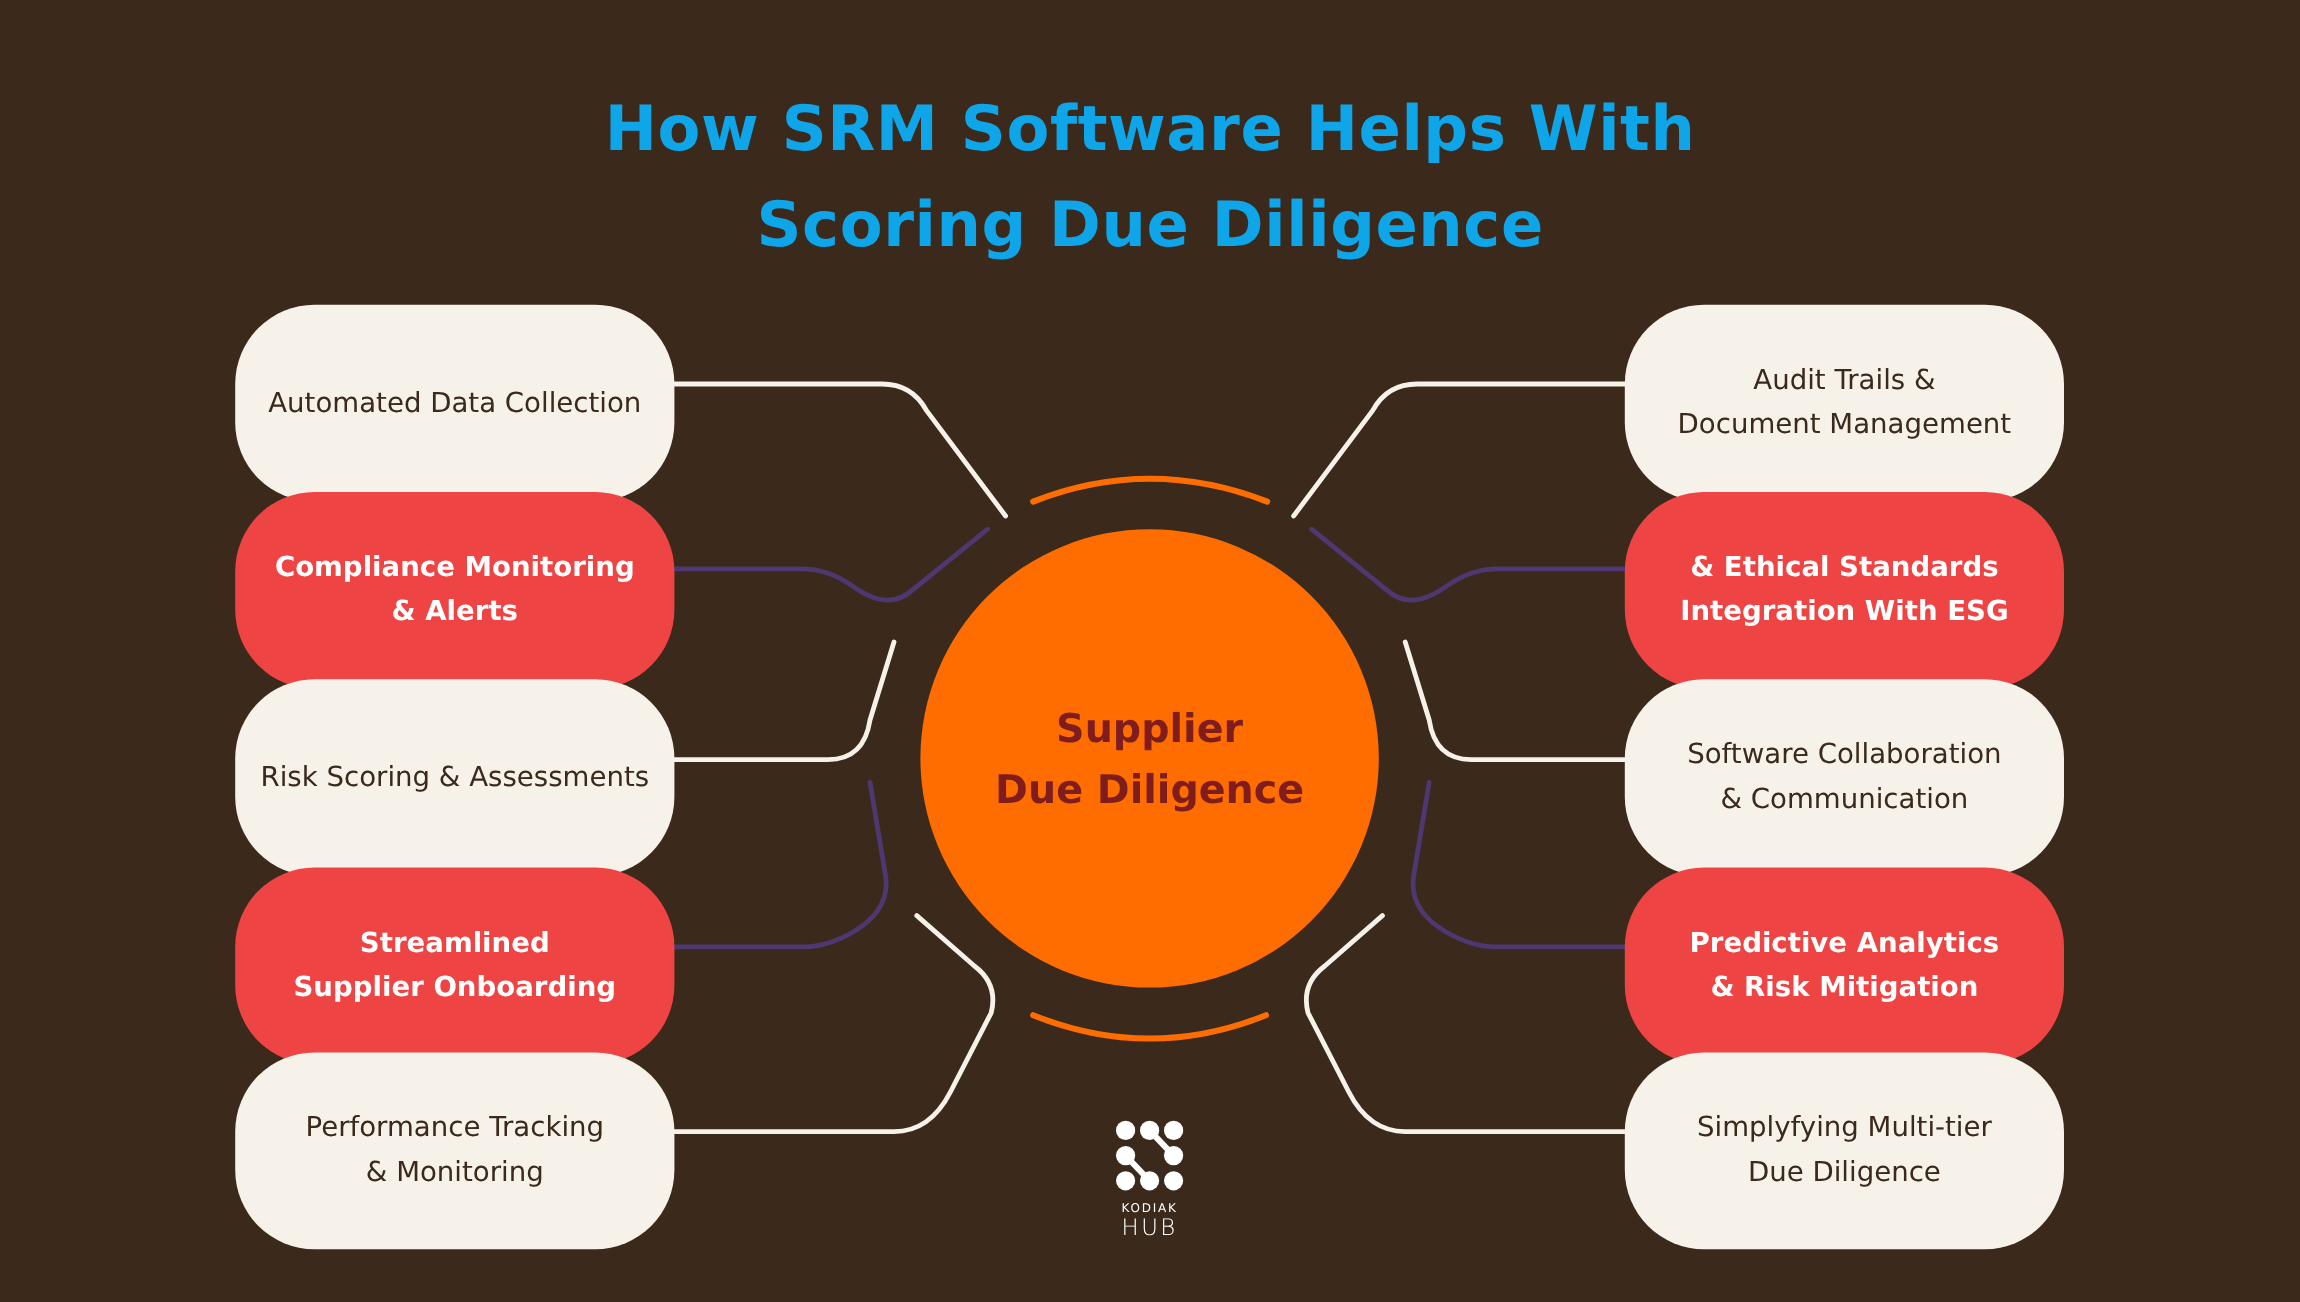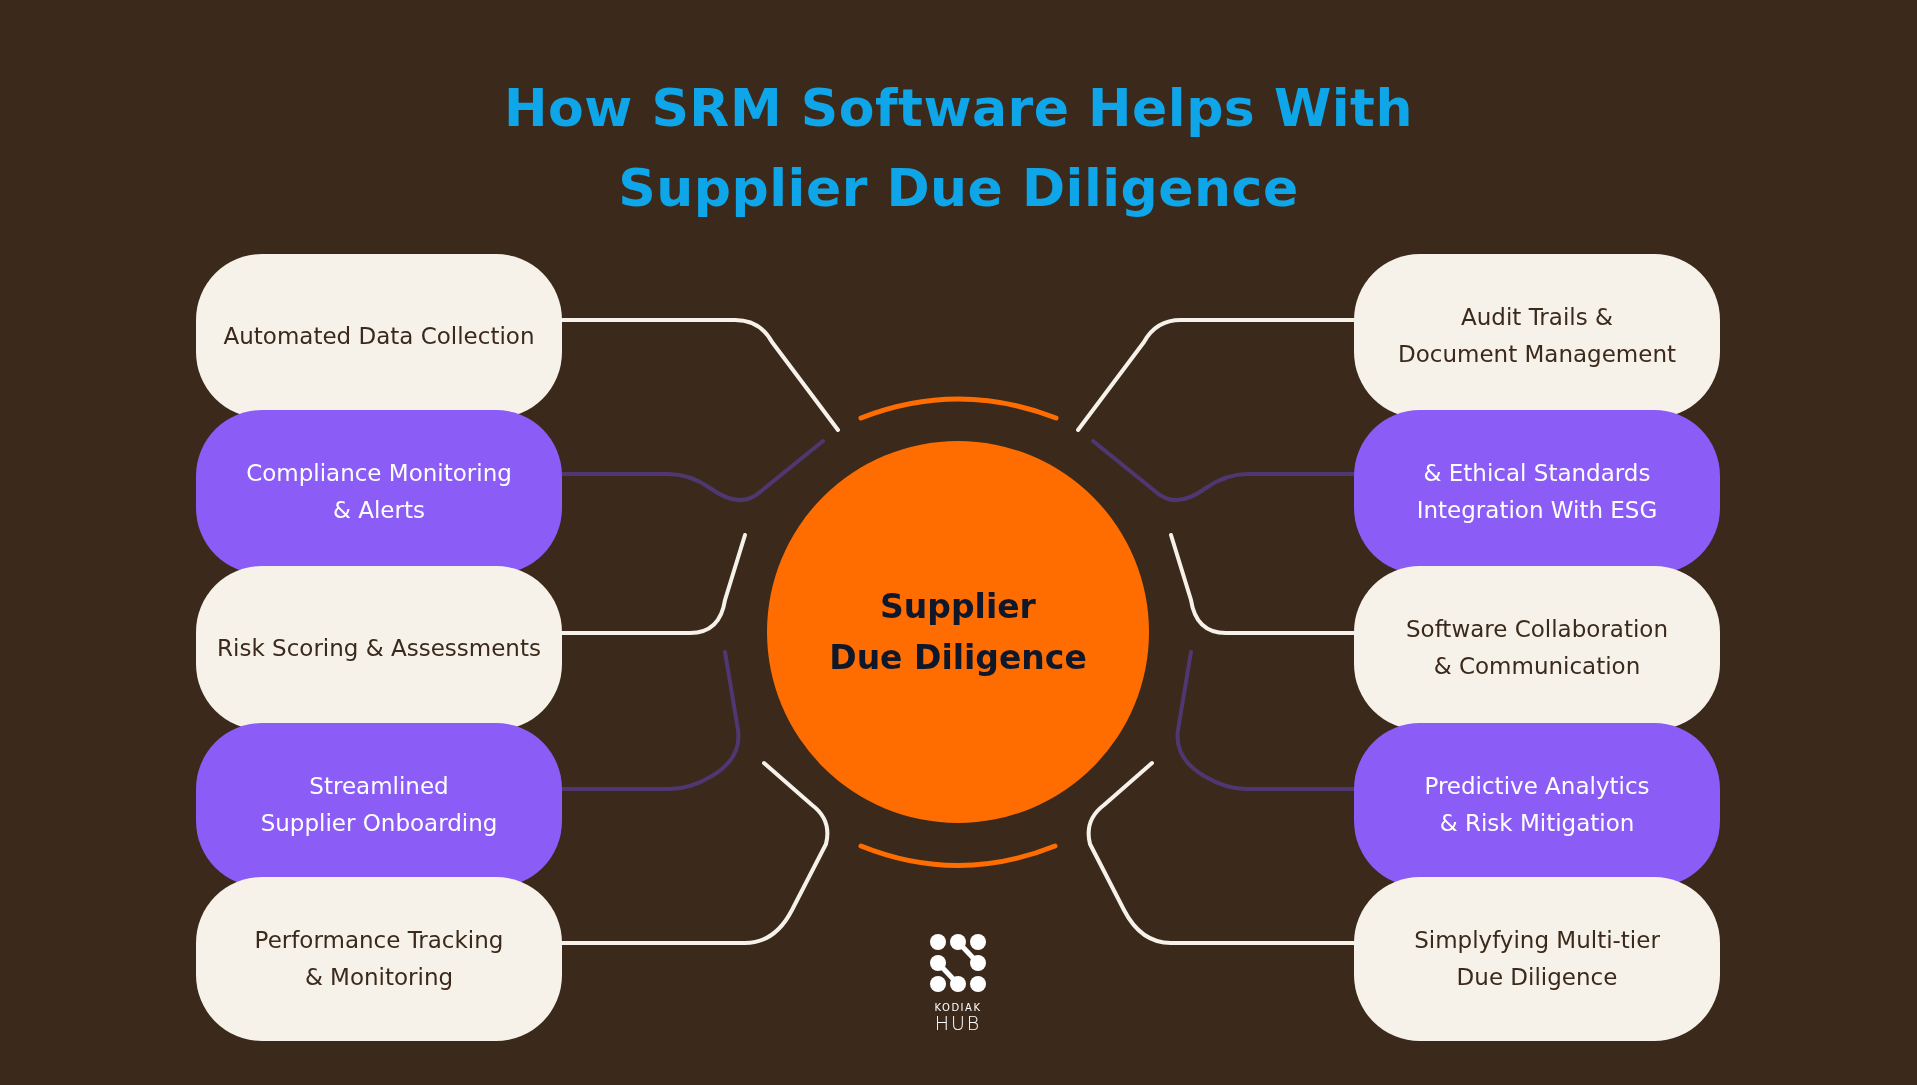--- a/index.html
+++ b/index.html
@@ -20,27 +20,27 @@
     svg.connectors { position: absolute; left: 0; top: 0; }
     .pill {
       position: absolute; width: 366px; height: 164px;
       border-radius: 66px;
       display: flex; align-items: center; justify-content: center;
       text-align: center; box-sizing: border-box; padding: 0 18px;
       font-family: "DejaVu Sans", sans-serif;
       font-size: 23px; line-height: 37px;
     }
     .pill.light { background: #f6f2ea; color: #3b2a1b; }
-    .pill.dark { background: #8b5cf6; color: #ffffff; }
+    .pill.dark { background: #ef4444; color: #ffffff; font-weight: bold; }
     .pill .txt span { display: block; white-space: nowrap; }
     .hub {
       position: absolute; left: 767px; top: 441px; width: 382px; height: 382px;
       border-radius: 50%; background: #ff6d00;
       display: flex; align-items: center; justify-content: center;
-      text-align: center; color: #0f172a;
+      text-align: center; color: #7f1d1d;
       font-family: "DejaVu Sans", sans-serif; font-weight: bold;
       font-size: 33px; line-height: 51px;
     }
     .hub span { display: block; }
     .logo {
       position: absolute; left: 925px; top: 932px; width: 66px;
       text-align: center; color: #ffffff;
     }
     .logo svg { display: block; margin: 0 auto; }
     .logo .brand1 {
@@ -50,21 +50,21 @@
     .logo .brand2 {
       font-family: "DejaVu Sans", sans-serif; font-size: 19px;
       letter-spacing: 2px; line-height: 20px; font-weight: 300;
     }
   </style>
 </head>
 <body>
 
 <div class="title">
   <span>How SRM Software Helps With</span>
-  <span>Supplier Due Diligence</span>
+  <span>Scoring Due Diligence</span>
 </div>
 
 <svg class="connectors" width="1917" height="1085" viewBox="0 0 1917 1085" fill="none" stroke-linecap="round" stroke-linejoin="round">
 
   <path d="M861,418 Q958,380 1056,418" stroke="#ff6d00" stroke-width="5"></path>
   <path d="M861,846 Q958,885 1055,846" stroke="#ff6d00" stroke-width="5"></path>
 
   <path d="M562,320 H735 Q760,320 772,342 L838,430" stroke="#f6f2ea" stroke-width="4"></path>
   <path d="M562,474 H668 Q690,474 710,488 Q740,510 760,492 L823,441" stroke="#4f3772" stroke-width="4"></path>
   <path d="M562,633 H690 Q720,633 725,600 L745,535" stroke="#f6f2ea" stroke-width="4"></path>

